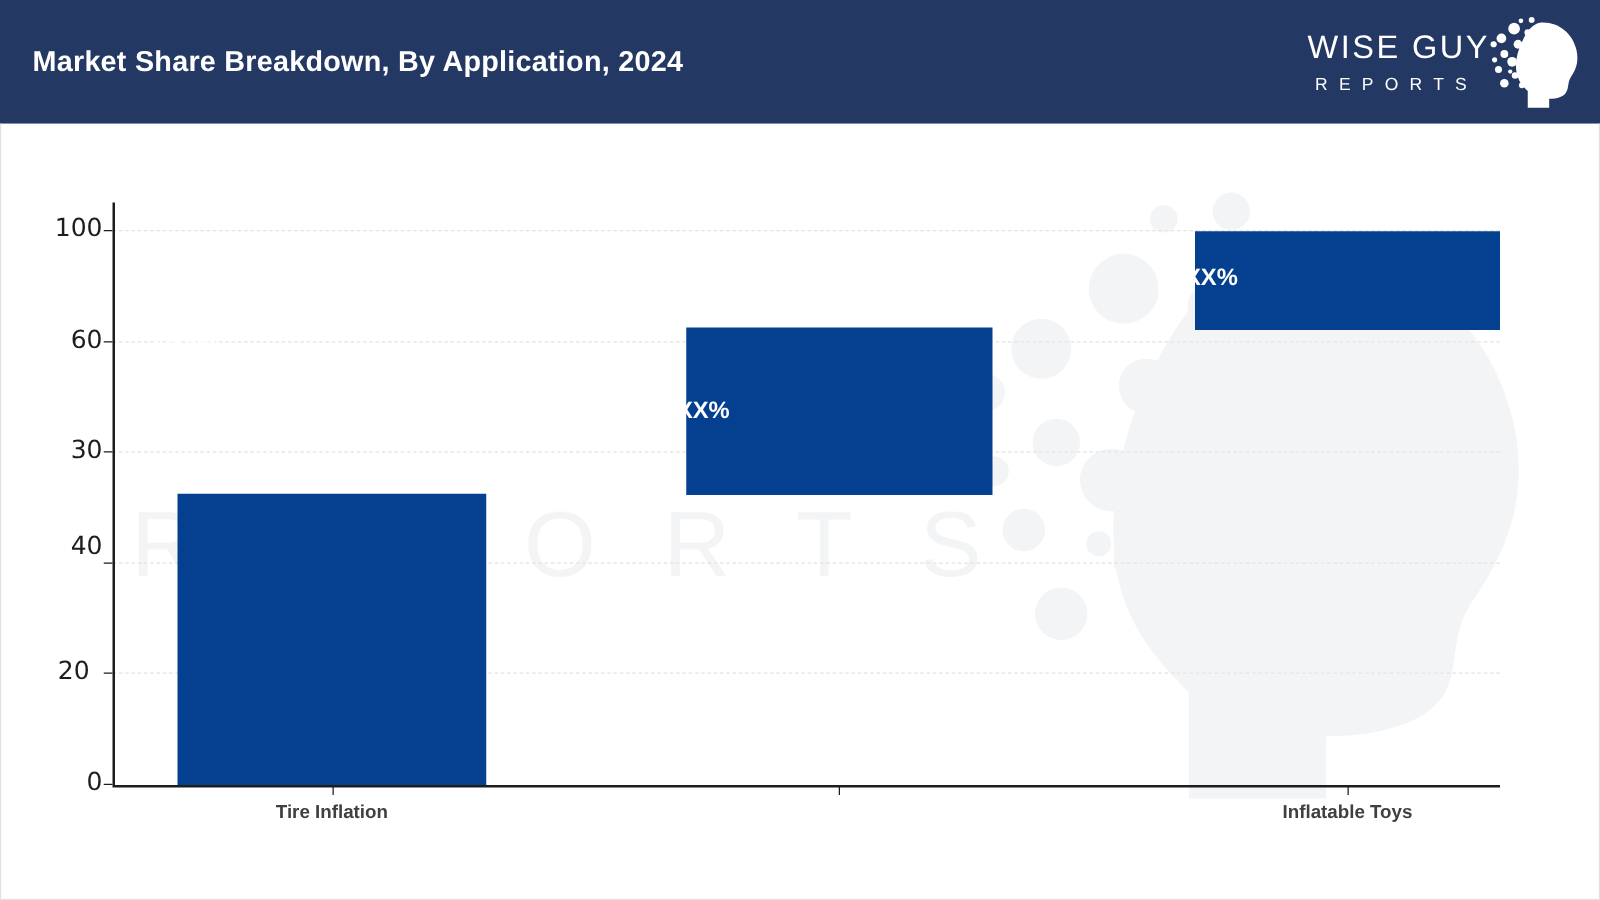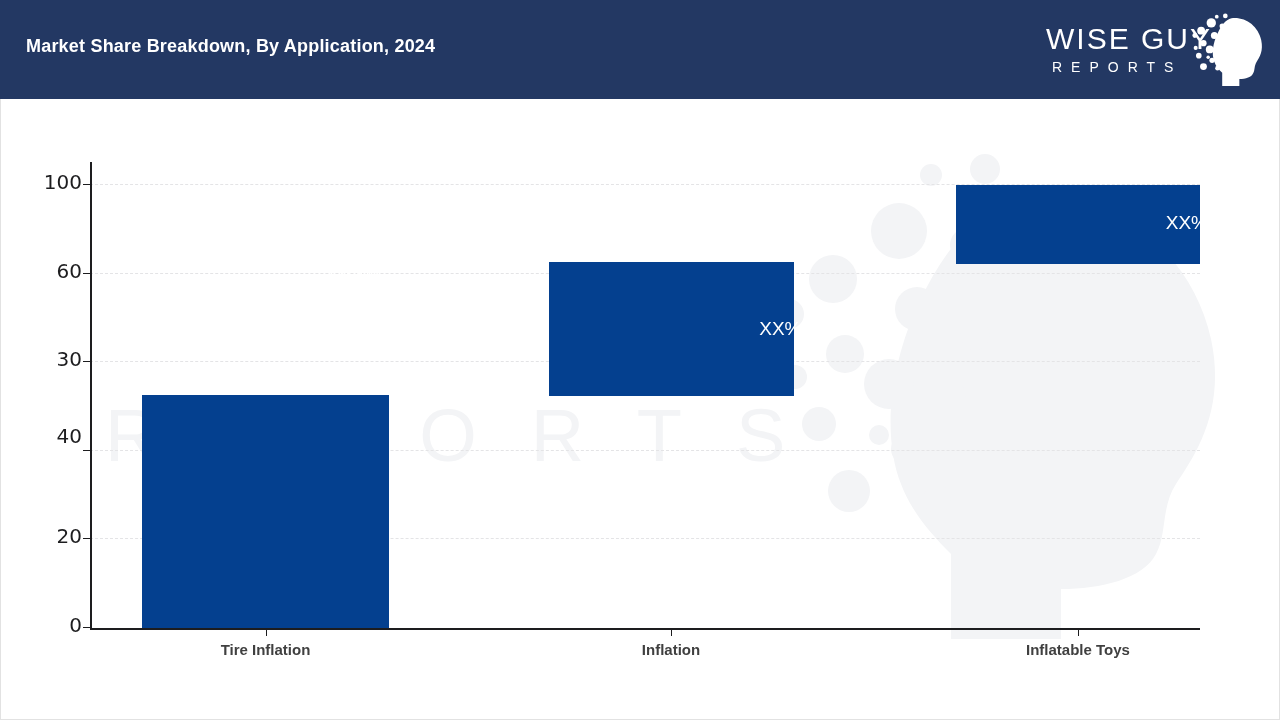--- a/index.html
+++ b/index.html
@@ -20,36 +20,36 @@
   .header{
     position:absolute;left:0;top:0;
     width:1280px;height:99px;
     background:#233863;
     box-sizing:border-box;
   }
   .header-title{
     position:absolute;
     left:26px;top:36px;
     color:#ffffff;
-    font-size:18px;
+    font-size:23px;
     font-weight:bold;
     letter-spacing:0.2px;
     white-space:nowrap;
   }
   
   .logo{
     position:absolute;
     right:8px;top:10px;
     width:250px;height:80px;
   }
   .logo-wise{
     position:absolute;
     left:24px;top:12px;
     color:#ffffff;
-    font-size:30px;
+    font-size:26px;
     font-weight:normal;
     letter-spacing:2px;
     white-space:nowrap;
     font-family:"Liberation Sans", sans-serif;
   }
   .logo-reports{
     position:absolute;
     left:30px;top:49px;
     color:#ffffff;
     font-size:14px;
@@ -158,24 +158,24 @@
     line-height:20px;
   }
 
   .bar{
     position:absolute;
     background:#04408f;
   }
   .bar-label{
     position:absolute;
     width:260px;
-    text-align:right;
+    text-align:left;
     color:#ffffff;
     font-size:19px;
-    font-weight:normal;
+    font-weight:bold;
     white-space:nowrap;
   }
 </style>
 </head>
 <body>
 
 <div id="page">
 
   <div class="header">
     <div class="header-title">Market Share Breakdown, By Application, 2024</div>
@@ -250,21 +250,21 @@
       <div class="ytick" style="top:110.6px;"></div>
       <div class="ytick" style="top:199.2px;"></div>
       <div class="ytick" style="top:287.8px;"></div>
       <div class="ytick" style="top:376.4px;"></div>
       <div class="ytick" style="top:465.0px;"></div>
 
       <div class="ylabel" style="top:8px;">100</div>
       <div class="ylabel" style="top:96.6px;">60</div>
       <div class="ylabel" style="top:185.2px;">30</div>
       <div class="ylabel" style="top:262px;">40</div>
-      <div class="ylabel" style="top:362.4px;">20</div>
+      <div class="ylabel" style="top:362.4px;text-align:center;">20</div>
       <div class="ylabel" style="top:451.0px;">0</div>
 
       <div class="bar" style="left:52px;top:233.2px;width:247px;height:232.8px;"></div>
       <div class="bar-label" style="left:33px;top:105px;">52.1%</div>
 
       <div class="bar" style="left:459px;top:100.2px;width:245px;height:133.5px;"></div>
       <div class="bar-label" style="left:451.5px;top:156px;">XX%</div>
 
       <div class="bar" style="left:866px;top:23px;width:244px;height:78.5px;"></div>
       <div class="bar-label" style="left:858px;top:50px;">XX%</div>
@@ -273,21 +273,20 @@
       <div class="axis-x"></div>
 
       <div class="xtick" style="left:175.5px;"></div>
       <div class="xtick" style="left:581px;"></div>
       <div class="xtick" style="left:988px;"></div>
 
       <div class="xlabel" style="left:45.5px;">
         <div>Tire Inflation</div>
       </div>
       <div class="xlabel" style="left:451px;">
-        <div>Inflation</div>
       </div>
       <div class="xlabel" style="left:858px;">
         <div>Inflatable Toys</div>
       </div>
 
     </div>
   </div>
 </div>
 
 </body></html>

